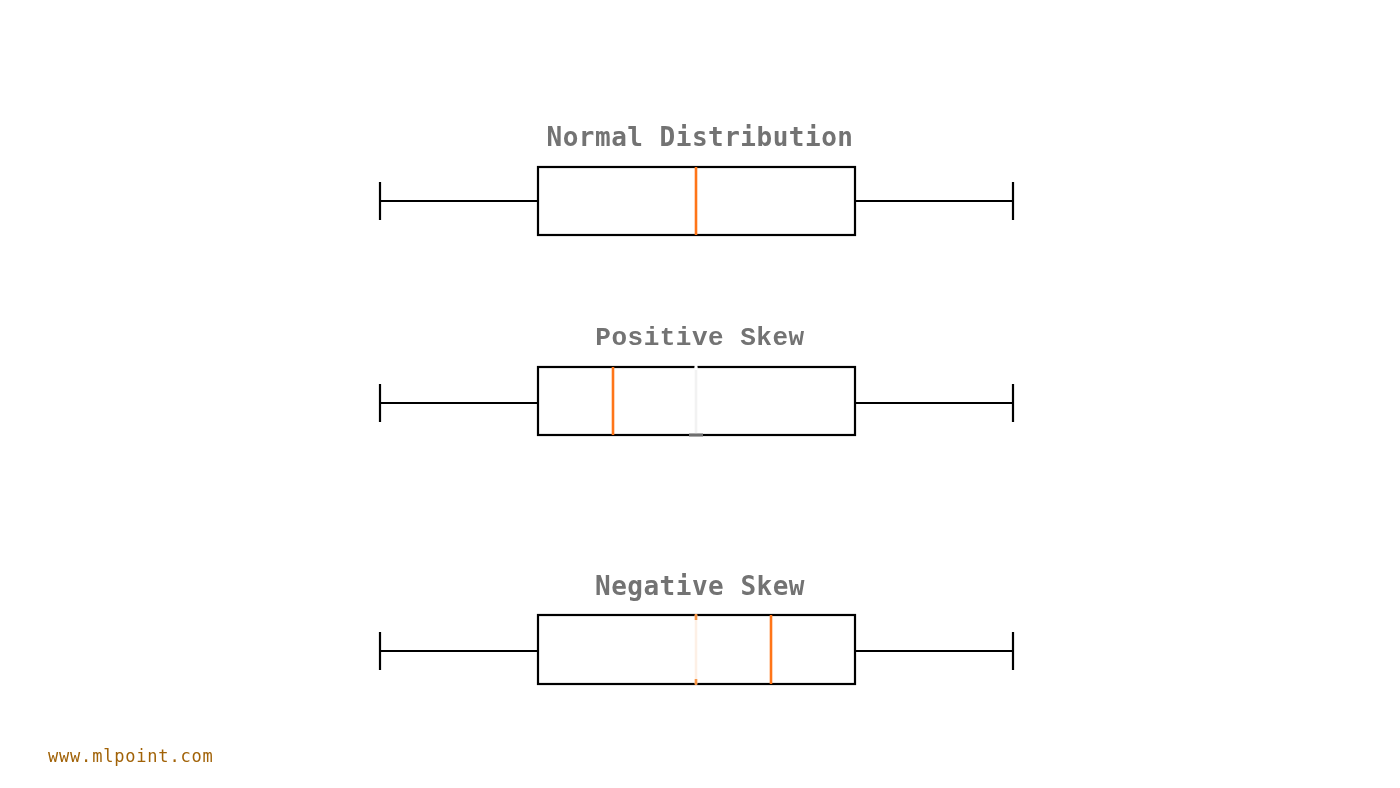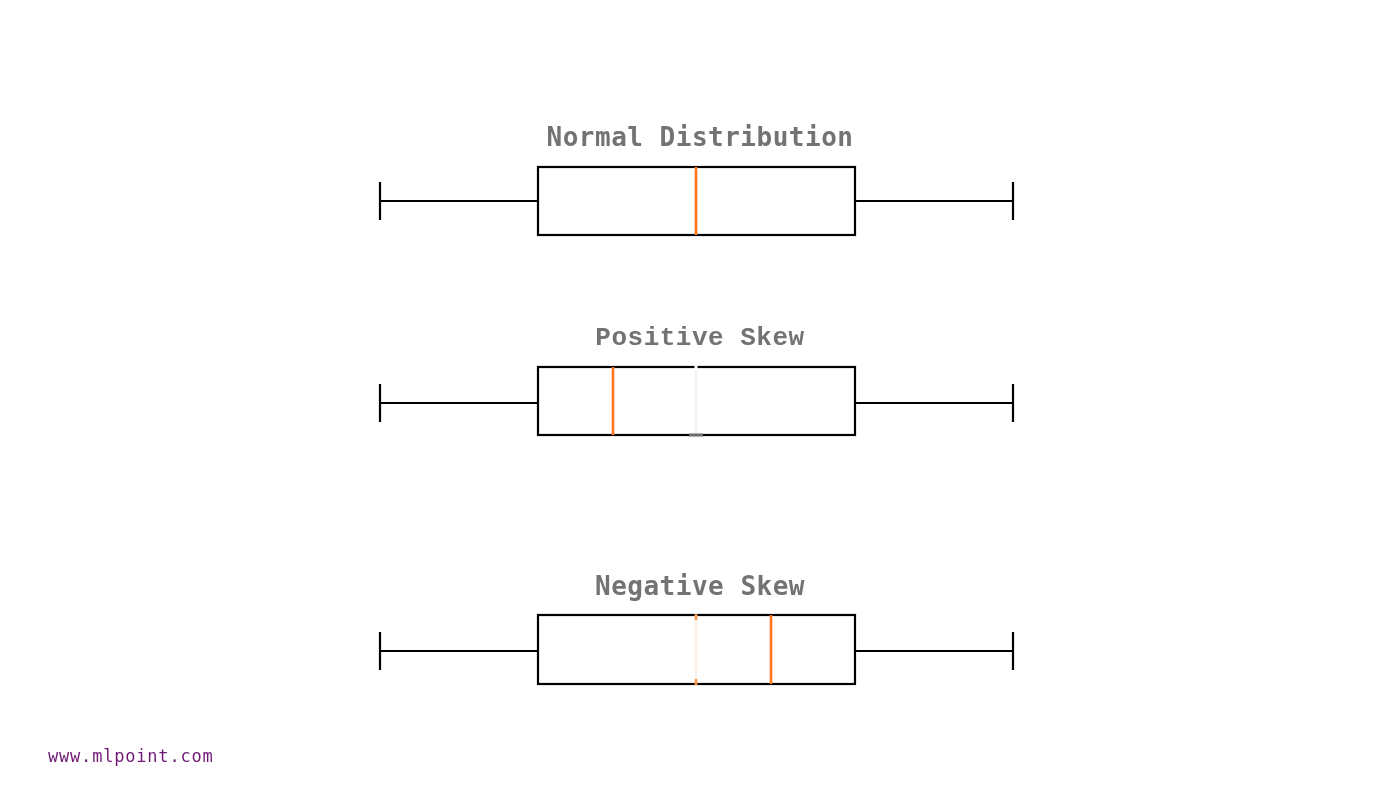--- a/index.html
+++ b/index.html
@@ -42,21 +42,21 @@
   .boxplot-svg {
     position: absolute;
     left: 0;
     display: block;
   }
   .watermark {
     position: absolute;
     font-family: "DejaVu Sans Mono", monospace;
     font-size: 17px;
     letter-spacing: 0.8px;
-    color: #701a75;
+    color: #a16207;
     white-space: pre;
   }
 </style>
 </head>
 <body>
 
 <div id="figure">
 
   <div class="panel">
     <div class="panel-title" style="top:122px;">Normal Distribution</div>

